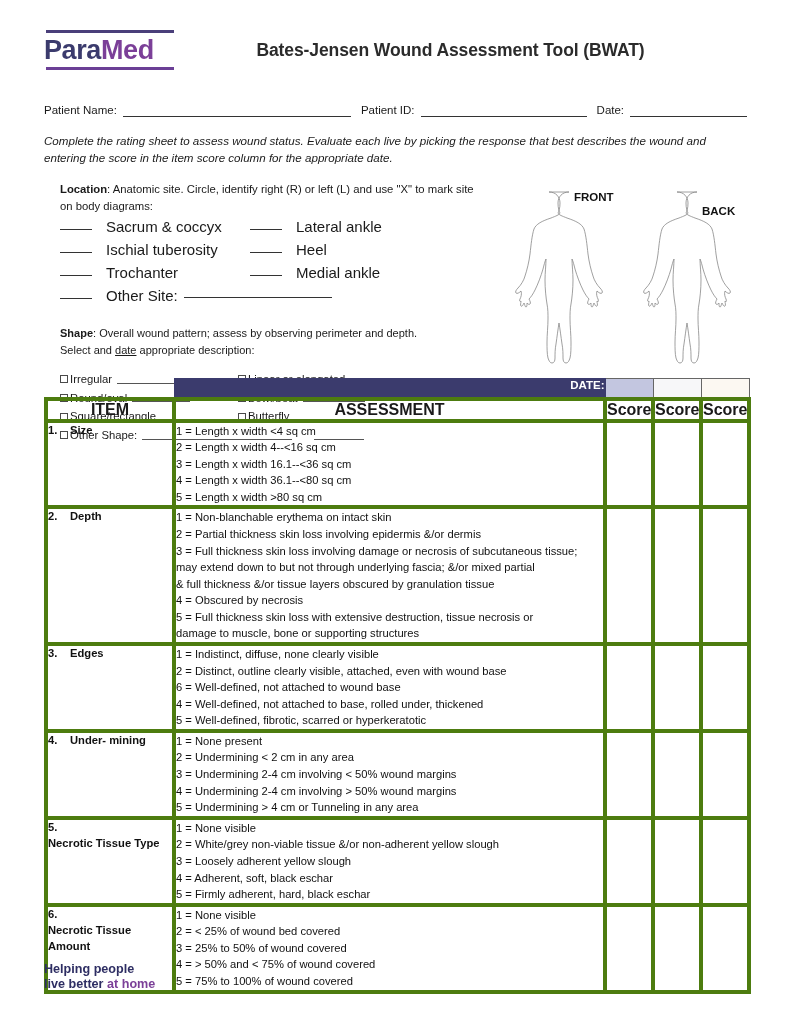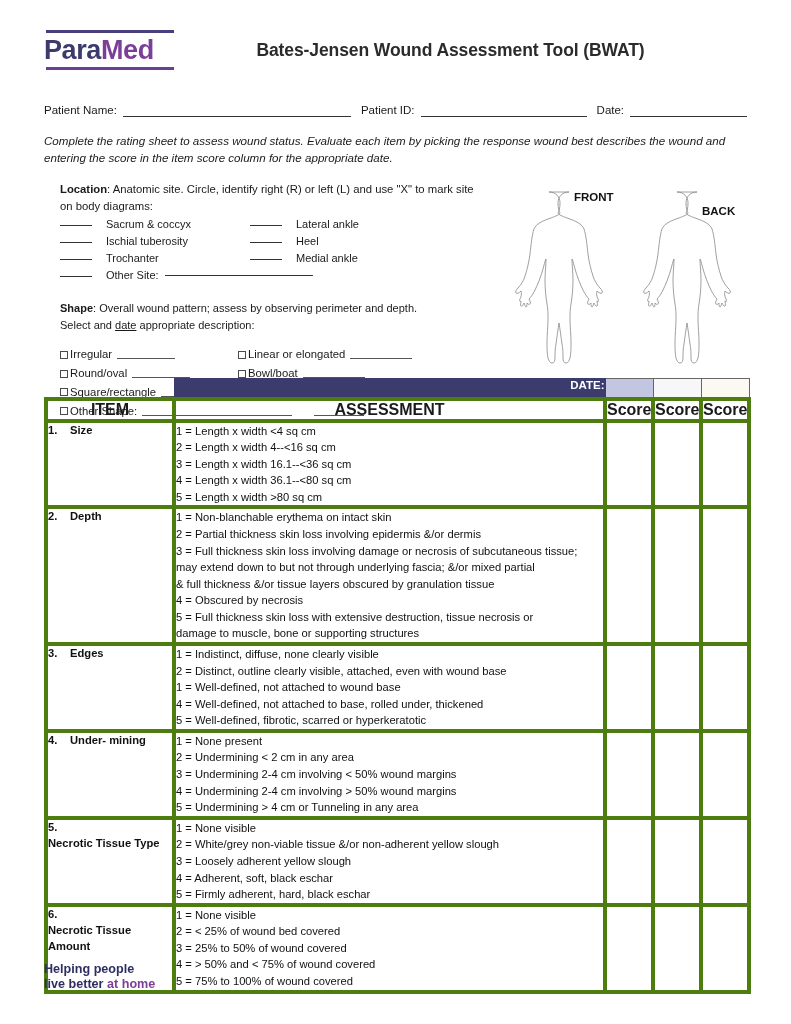--- a/index.html
+++ b/index.html
@@ -50,21 +50,21 @@
   }
 
   
   .mid { position: relative; margin-top: 14px; }
   .mid-left { width: 430px; padding-left: 16px; }
 
   .sec-head { font-size: 11.3px; line-height: 1.5; }
   .sec-head b { font-weight: bold; }
 
   .loc-grid { margin-top: 2px; }
-  .loc-row { display: flex; font-size: 11px; line-height: 1.52; }
+  .loc-row { display: flex; font-size: 15px; line-height: 1.52; }
   .loc-cell { display: flex; align-items: baseline; }
   .loc-cell.c1 { width: 190px; }
   .loc-blank {
     display: inline-block; width: 32px; border-bottom: 1px solid #333;
     margin-right: 14px; position: relative; top: -2px;
   }
   .loc-other-line {
     display: inline-block; width: 148px; border-bottom: 1px solid #333;
     position: relative; top: -3px; margin-left: 6px;
   }
@@ -163,21 +163,21 @@
     <span class="pf-label">Patient Name:</span>
     <span class="pf-line pf-name"></span>
     <span class="pf-spacer"></span>
     <span class="pf-label">Patient ID:</span>
     <span class="pf-line pf-id"></span>
     <span class="pf-spacer"></span>
     <span class="pf-label">Date:</span>
     <span class="pf-line pf-date"></span>
   </div>
 
-  <div class="instructions">Complete the rating sheet to assess wound status. Evaluate each item by picking the response wound best describes the wound and entering the score in the item score column for the appropriate date.</div>
+  <div class="instructions">Complete the rating sheet to assess wound status. Evaluate each live by picking the response that best describes the wound and entering the score in the item score column for the appropriate date.</div>
 
   <div class="mid">
     <div class="mid-left">
 
       <div class="sec-head">
         <b>Location</b><span>: Anatomic site. Circle, identify right (R) or left (L) and use "X" to mark site on body diagrams:</span>
       </div>
 
       <div class="loc-grid">
         <div class="loc-row">
@@ -338,21 +338,21 @@
             </td>
             <td class="score-cell"></td>
             <td class="score-cell"></td>
             <td class="score-cell"></td>
           </tr>
           <tr>
             <td class="item-cell"><span class="item-num">3.</span><span class="item-name">Edges</span></td>
             <td class="assess-cell">
               <div class="opt">1 = Indistinct, diffuse, none clearly visible</div>
               <div class="opt">2 = Distinct, outline clearly visible, attached, even with wound base</div>
-              <div class="opt">1 = Well-defined, not attached to wound base</div>
+              <div class="opt">6 = Well-defined, not attached to wound base</div>
               <div class="opt">4 = Well-defined, not attached to base, rolled under, thickened</div>
               <div class="opt">5 = Well-defined, fibrotic, scarred or hyperkeratotic</div>
             </td>
             <td class="score-cell"></td>
             <td class="score-cell"></td>
             <td class="score-cell"></td>
           </tr>
           <tr>
             <td class="item-cell"><span class="item-num">4.</span><span class="item-name">Under- mining</span></td>
             <td class="assess-cell">

